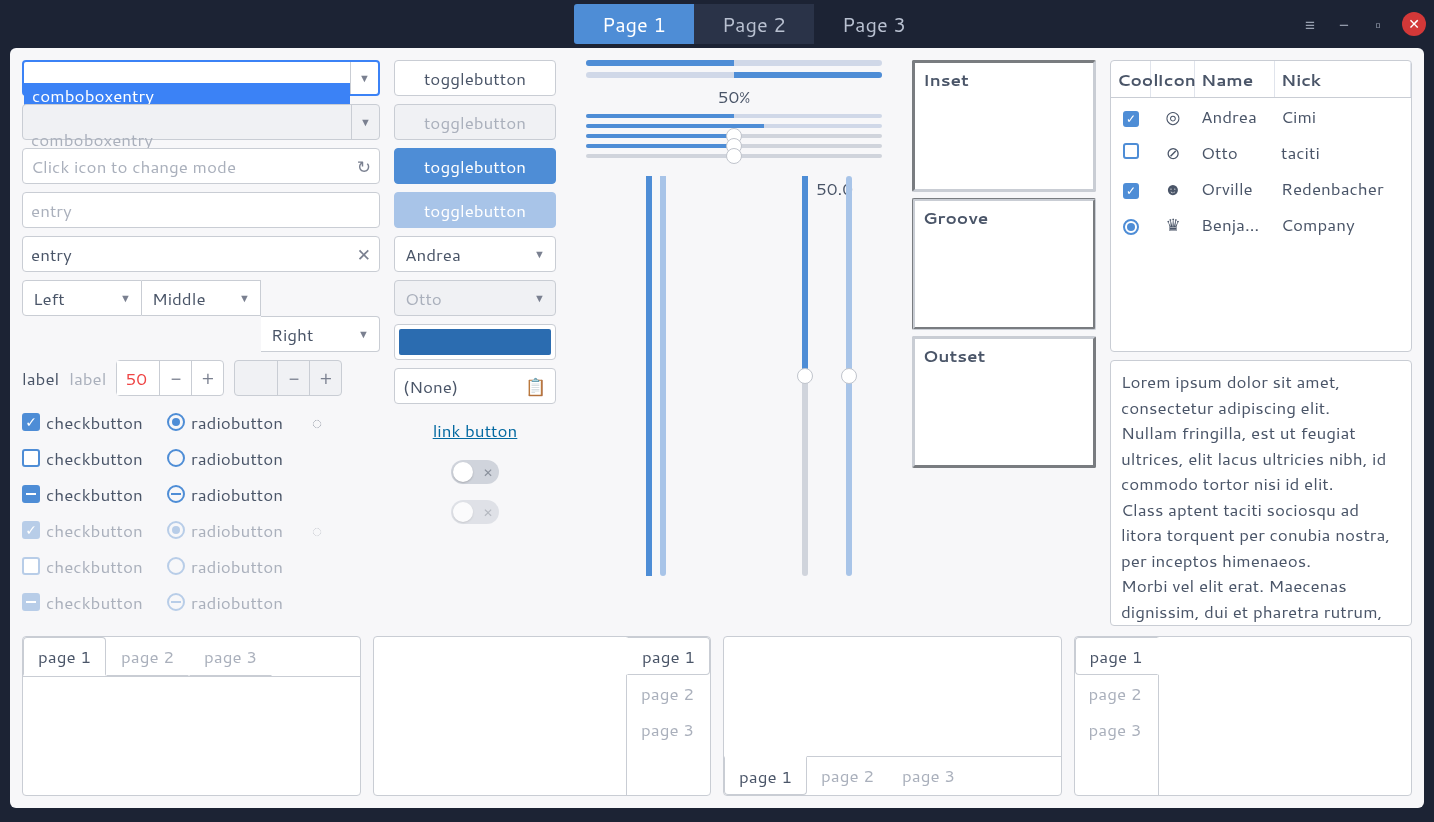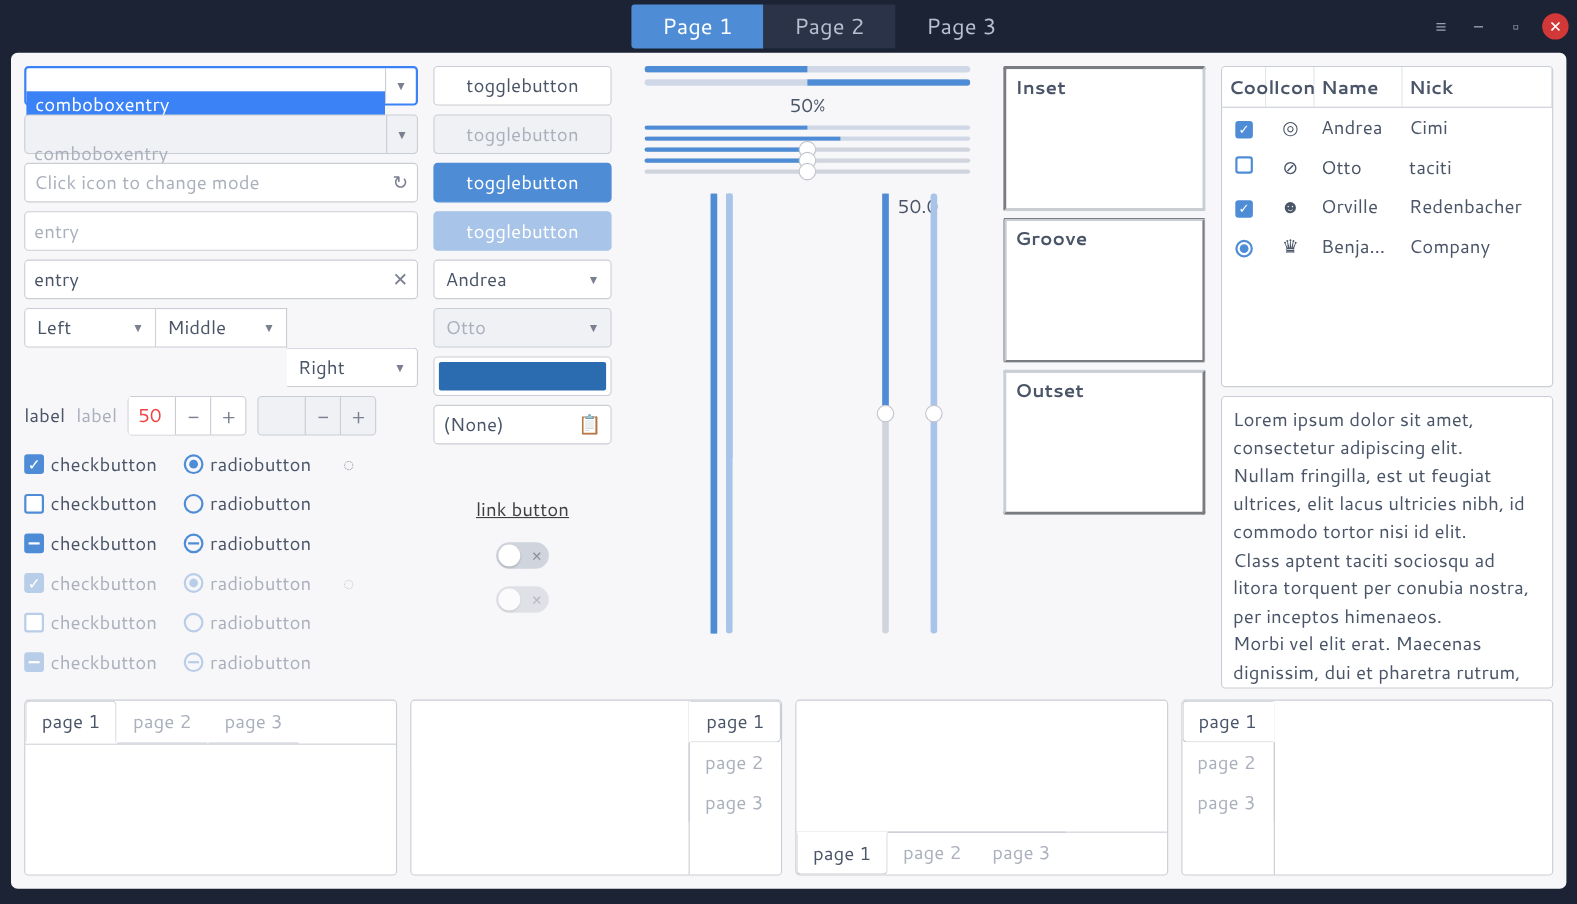--- a/index.html
+++ b/index.html
@@ -78,21 +78,21 @@
 .ddcombo { height: 36px; border: 1px solid #c9cdd4; border-radius: 4px; background: #fff; display: flex; align-items: center; justify-content: space-between; padding: 0 10px; cursor: pointer; }
 .ddcombo.disabled { background: #f0f1f4; color: #aab0bc; }
 
 .font-row { height: 36px; border: 1px solid #c9cdd4; border-radius: 4px; background: #fff; display: flex; align-items: center; justify-content: space-between; padding: 0 10px; cursor: pointer; }
 
 .colorbtn { height: 36px; border: 1px solid #c9cdd4; border-radius: 4px; background: #fff; padding: 4px; cursor: pointer; }
 .colorbtn .sw { width: 100%; height: 100%; background: #2b6cb0; border-radius: 2px; }
 
 .filebtn { height: 36px; border: 1px solid #c9cdd4; border-radius: 4px; background: #fff; display: flex; align-items: center; justify-content: space-between; padding: 0 8px; cursor: pointer; }
 
-.link { color: #404040; text-decoration: underline; text-align: center; padding: 6px 0; cursor: pointer; margin-top: 33px; }
+.link { color: #0369a1; text-decoration: underline; text-align: center; padding: 6px 0; cursor: pointer; }
 
 .switch { width: 48px; height: 24px; border-radius: 12px; background: #d0d4dc; position: relative; margin: 4px auto; cursor: pointer; }
 .switch .knob { width: 20px; height: 20px; border-radius: 50%; background: #fff; position: absolute; top: 2px; left: 2px; box-shadow: 0 1px 2px rgba(0,0,0,.2); }
 .switch .x { position: absolute; right: 6px; top: 4px; color: #8a909c; font-size: 12px; }
 .switch.dim { opacity: .6; }
 
 .progress-area { display: flex; flex-direction: column; gap: 6px; align-items: center; padding-top: 0; }
 .pbar { width: 296px; height: 6px; background: #d0d8e8; border-radius: 3px; overflow: hidden; }
 .pbar .fill { height: 100%; background: #4e8dd6; }
 .pbar .fill2 { height: 100%; background: #4e8dd6; margin-left: 50%; }

